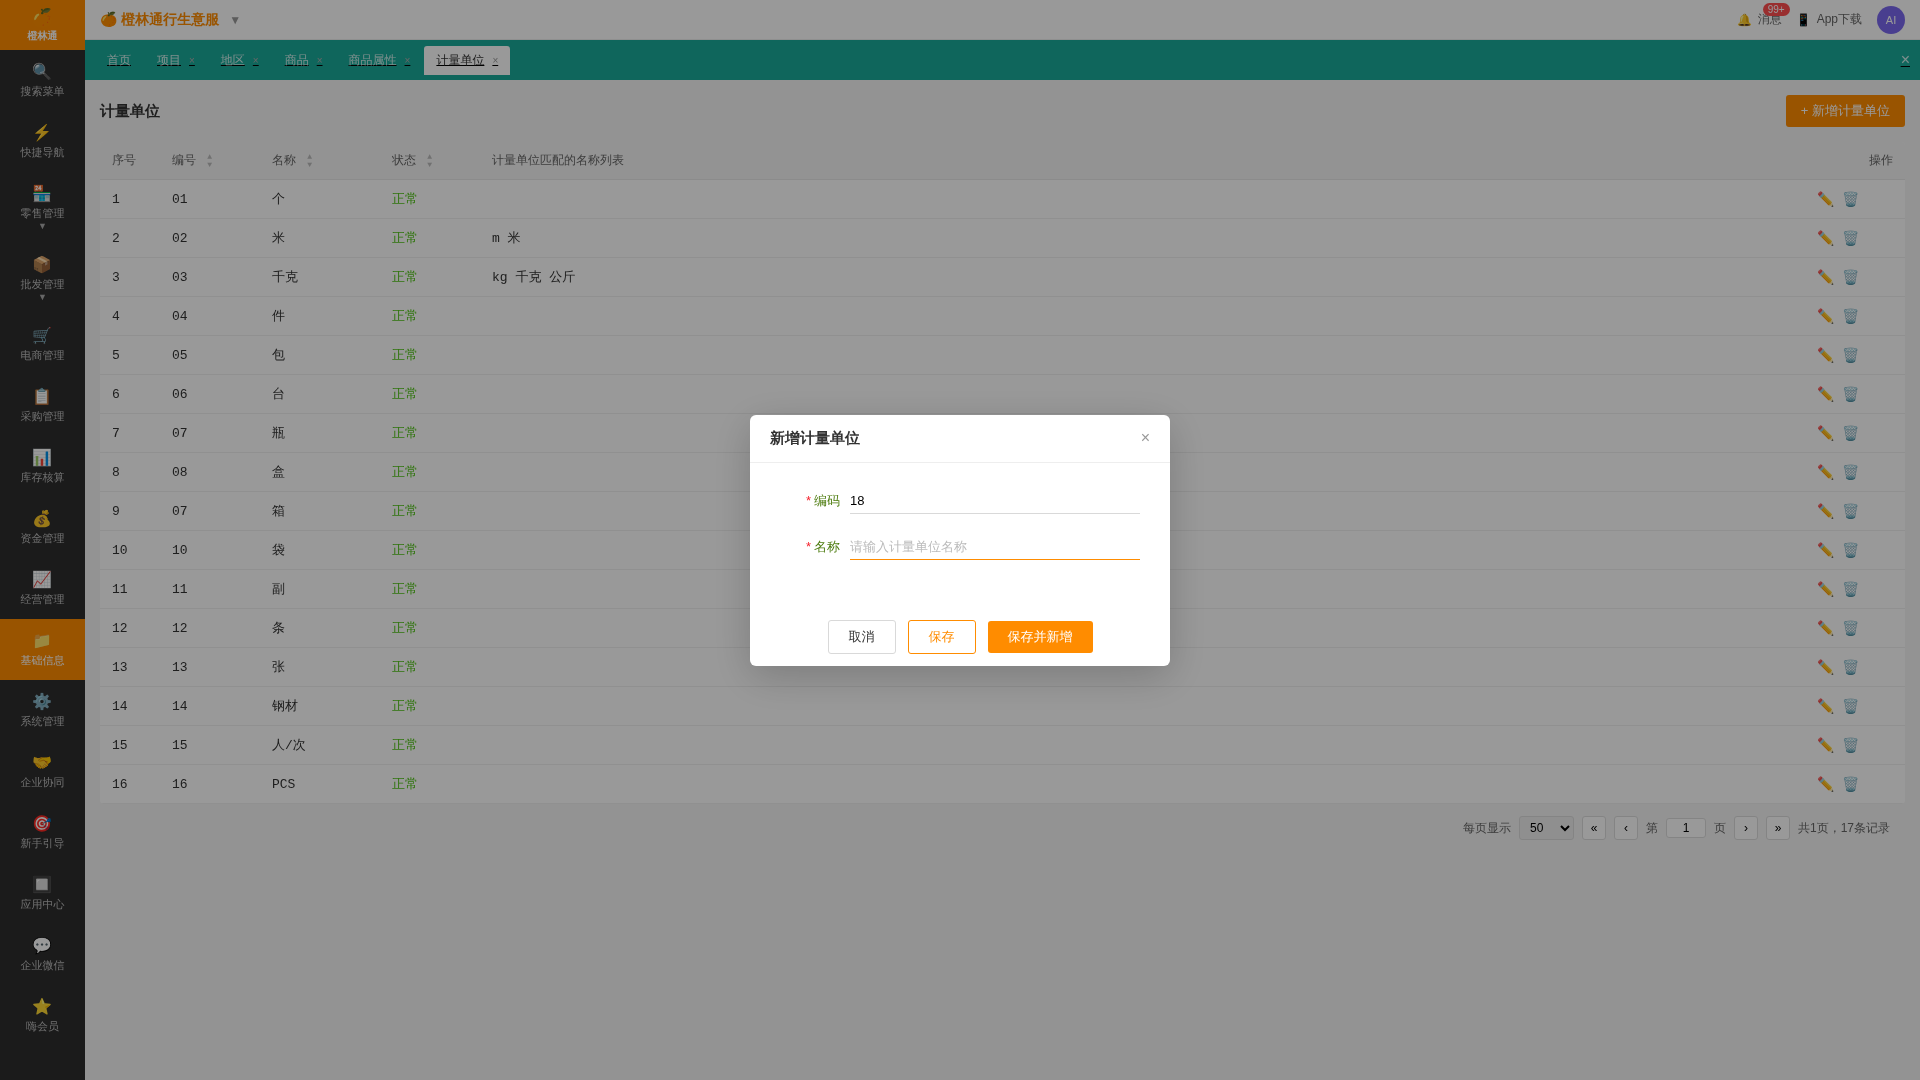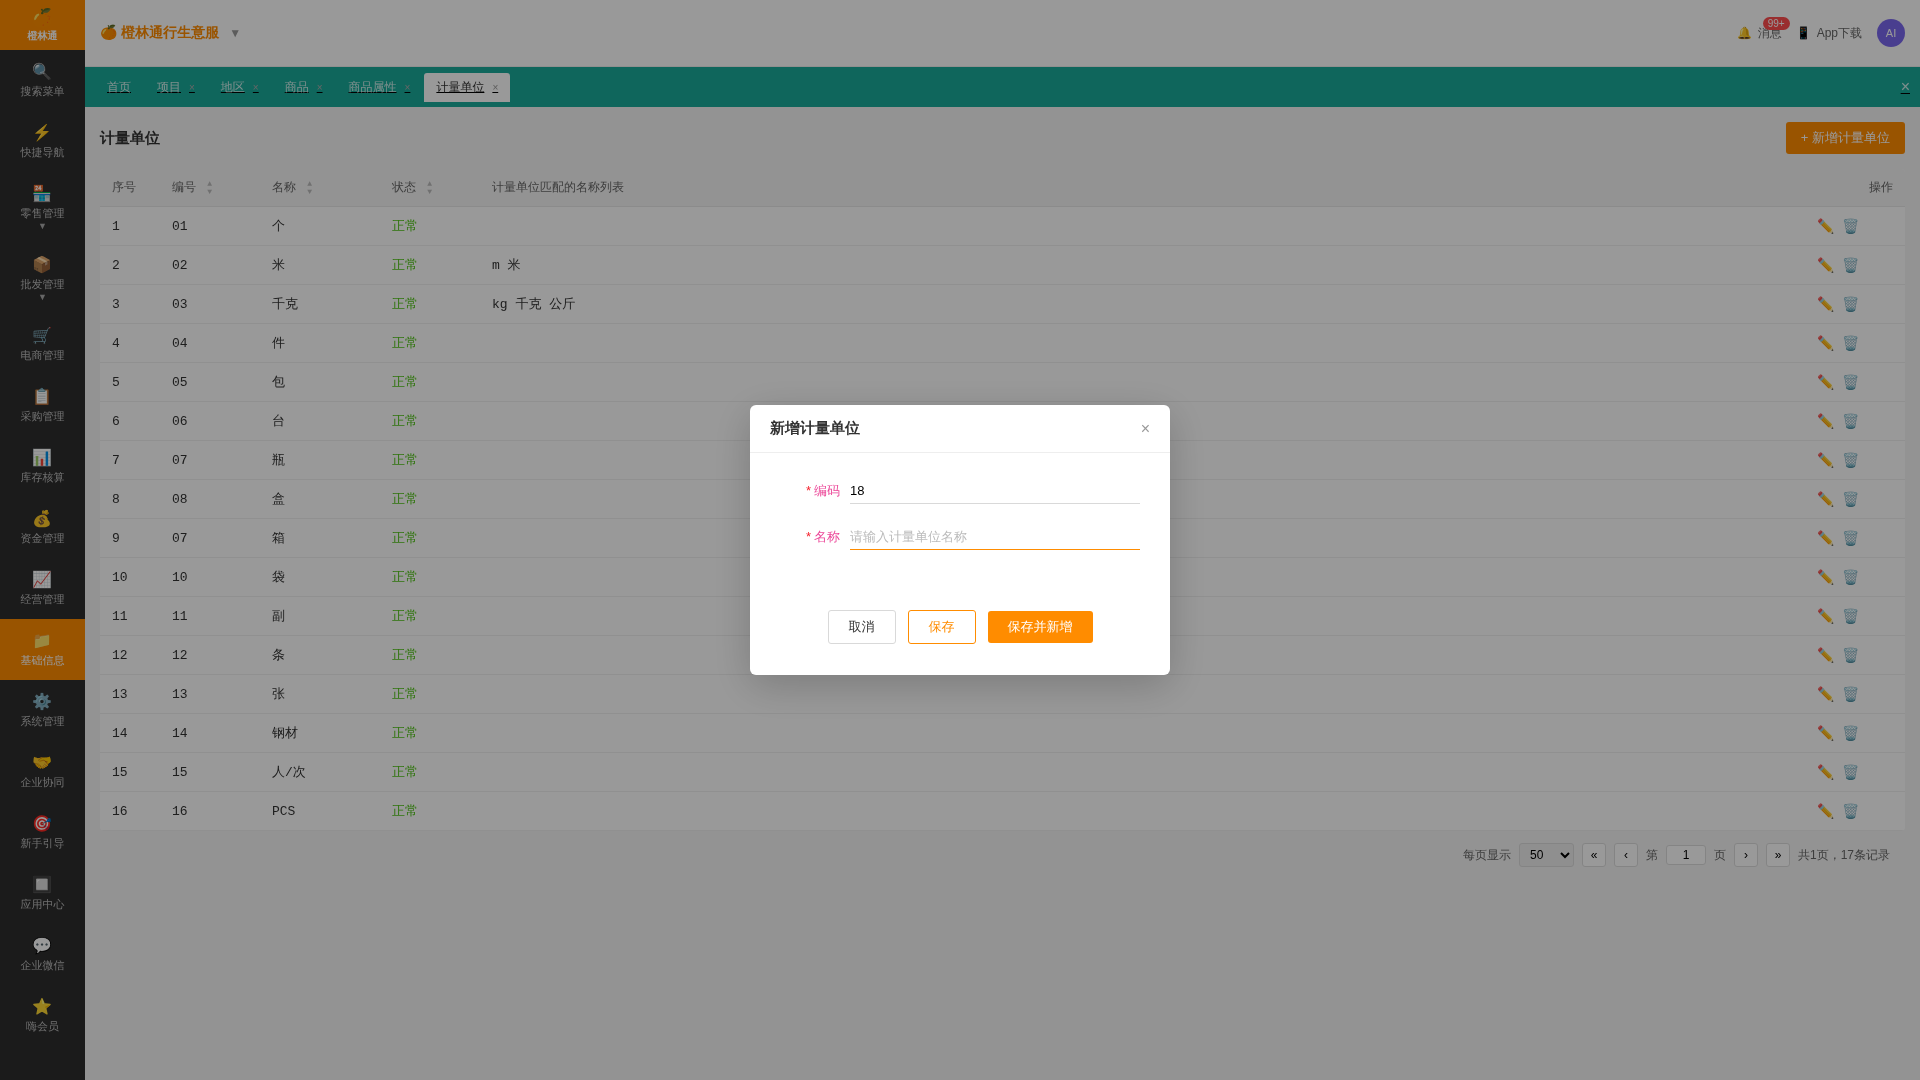--- a/index.html
+++ b/index.html
@@ -12,21 +12,21 @@
     .sidebar-logo-text { font-size: 10px; color: white; }
     .sidebar-item { width: 100%; padding: 12px 5px; display: flex; flex-direction: column; align-items: center; color: #bbb; cursor: pointer; font-size: 11px; text-align: center; }
     .sidebar-item.active { background: #ff8c00; color: white; }
     .sidebar-item-icon { font-size: 16px; margin-bottom: 3px; }
     .sidebar-item-label { font-size: 11px; }
 
     
     .main { flex: 1; display: flex; flex-direction: column; height: 1080px; overflow: hidden; }
 
     
-    .topbar { height: 67px; background: #fff; display: flex; align-items: center; justify-content: space-between; padding: 0 15px; border-bottom: 1px solid #eee; }
+    .topbar { height: 40px; background: #fff; display: flex; align-items: center; justify-content: space-between; padding: 0 15px; border-bottom: 1px solid #eee; }
     .topbar-left { display: flex; align-items: center; gap: 10px; }
     .topbar-right { display: flex; align-items: center; gap: 15px; }
     .topbar-notice { display: flex; align-items: center; gap: 5px; color: #666; font-size: 12px; position: relative; }
     .badge { background: #ff4d4f; color: white; font-size: 10px; border-radius: 10px; padding: 1px 5px; position: absolute; top: -8px; right: -8px; }
     .topbar-app { display: flex; align-items: center; gap: 5px; color: #666; font-size: 12px; }
     .topbar-avatar { width: 28px; height: 28px; background: #7b68ee; border-radius: 50%; display: flex; align-items: center; justify-content: center; color: white; font-size: 11px; }
 
     
     .tabbar { height: 40px; background: #1aaa9a; display: flex; align-items: center; padding: 0 10px; gap: 2px; text-decoration: underline; }
     .tab { display: flex; align-items: center; gap: 5px; padding: 6px 12px; border-radius: 3px 3px 0 0; cursor: pointer; font-size: 12px; color: rgba(255,255,255,0.8); }
@@ -60,26 +60,26 @@
     
     .overlay { position: fixed; top: 0; left: 0; width: 1920px; height: 1080px; background: rgba(0,0,0,0.4); z-index: 100; display: flex; align-items: center; justify-content: center; }
 
     
     .modal { background: #fff; border-radius: 6px; width: 420px; box-shadow: 0 10px 40px rgba(0,0,0,0.2); }
     .modal-header { display: flex; align-items: center; justify-content: space-between; padding: 14px 20px; border-bottom: 1px solid #eee; }
     .modal-title { font-size: 15px; color: #333; font-weight: bold; }
     .modal-close { cursor: pointer; color: #999; font-size: 16px; }
     .modal-body { padding: 25px 30px; }
     .form-row { display: flex; align-items: center; margin-bottom: 20px; }
-    .form-label { width: 60px; text-align: right; color: #ec4899; font-size: 13px; margin-right: 10px; }
+    .form-label { width: 60px; text-align: right; color: #4d7c0f; font-size: 13px; margin-right: 10px; }
     .form-label.required::before { content: '*'; color: #f5222d; margin-right: 3px; }
     .form-input { flex: 1; border: none; border-bottom: 1px solid #d9d9d9; padding: 5px 0; font-size: 13px; outline: none; }
     .form-input.active-border { border-bottom-color: #ff8c00; }
     .form-input::placeholder { color: #bbb; }
-    .modal-footer { display: flex; align-items: center; justify-content: center; gap: 12px; padding: 15px 20px 31px; }
+    .modal-footer { display: flex; align-items: center; justify-content: center; gap: 12px; padding: 15px 20px 12px; }
     .btn-cancel { background: #fff; color: #333; border: 1px solid #d9d9d9; padding: 7px 20px; border-radius: 3px; cursor: pointer; font-size: 13px; }
     .btn-save { background: #fff; color: #ff8c00; border: 1px solid #ff8c00; padding: 7px 20px; border-radius: 3px; cursor: pointer; font-size: 13px; }
     .btn-save-new { background: #ff8c00; color: white; border: none; padding: 7px 20px; border-radius: 3px; cursor: pointer; font-size: 13px; }
 
     
     .sort-icon { display: inline-flex; flex-direction: column; margin-left: 4px; vertical-align: middle; }
     .sort-icon span { font-size: 8px; line-height: 1; color: #bbb; }
 
     .col-num { width: 60px; }
     .col-code { width: 100px; }

